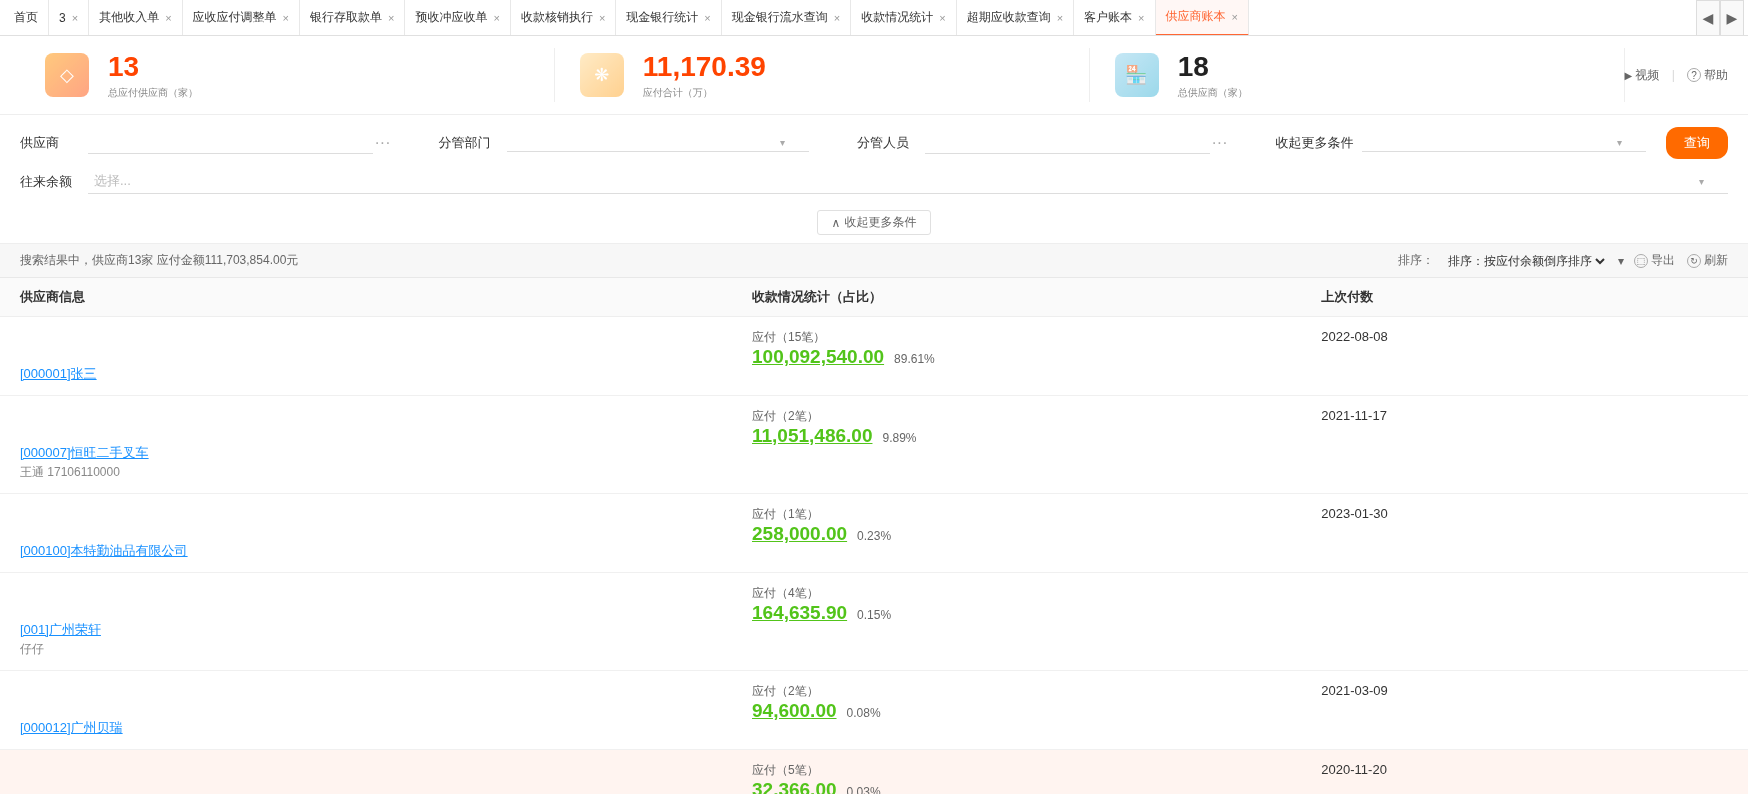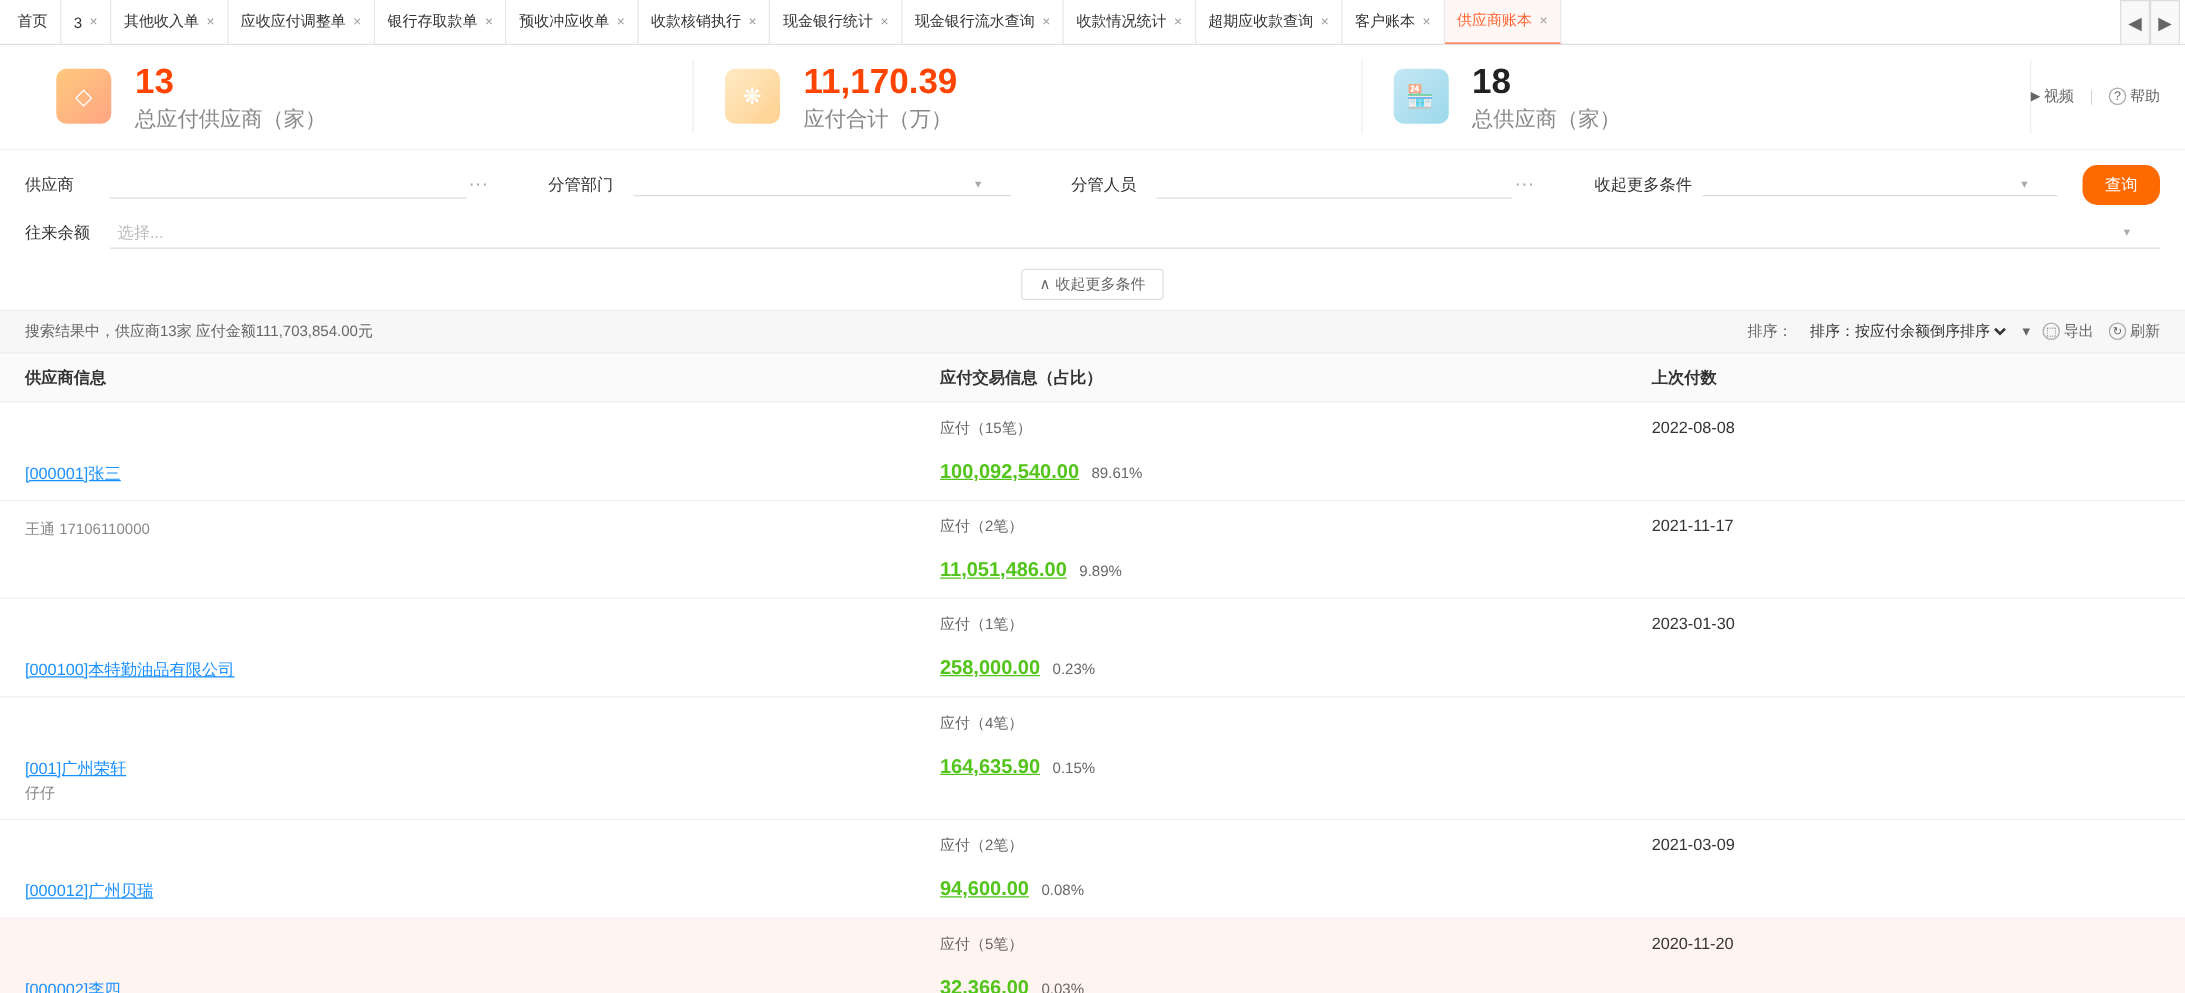--- a/index.html
+++ b/index.html
@@ -27,21 +27,21 @@
     }
     .summary-item {
       display: flex; align-items: center; flex: 1; padding: 0 20px; border-right: 1px solid #eee;
     }
     .summary-item:last-child { border-right: none; }
     .summary-icon { width: 54px; height: 54px; margin-right: 14px; display: flex; align-items: center; justify-content: center; }
     .icon-diamond { width: 44px; height: 44px; background: linear-gradient(135deg, #ffb347, #ff7f50); border-radius: 8px; display: flex; align-items: center; justify-content: center; color: white; font-size: 18px; opacity: 0.7; }
     .icon-wheat { width: 44px; height: 44px; background: linear-gradient(135deg, #ffdea0, #ffb347); border-radius: 8px; display: flex; align-items: center; justify-content: center; color: white; font-size: 18px; opacity: 0.6; }
     .icon-shop { width: 44px; height: 44px; background: linear-gradient(135deg, #a0d8ef, #5bc0de); border-radius: 8px; display: flex; align-items: center; justify-content: center; color: white; font-size: 18px; opacity: 0.6; }
     .summary-text .big-num { font-size: 28px; font-weight: bold; color: #ff4400; line-height: 1.2; }
-    .summary-text .label { font-size: 17px; color: #888; margin-top: 2px; font-family: Liberation Mono, monospace; }
+    .summary-text .label { font-size: 10px; color: #888; margin-top: 2px; font-family: Liberation Mono, monospace; }
     .summary-right-links { display: flex; align-items: center; font-size: 12px; color: #666; gap: 8px; margin-left: auto; }
     .summary-right-links span { cursor: pointer; }
     .summary-right-links .sep { color: #ccc; }
 
     
     .filter-area {
       background: #fff; padding: 12px 20px 0 20px; border-bottom: 1px solid #eee;
     }
     .filter-row { display: flex; align-items: center; margin-bottom: 10px; gap: 4px; }
     .filter-item { display: flex; align-items: center; flex: 1; min-width: 0; }
@@ -94,21 +94,21 @@
     }
     .table-row {
       display: grid; grid-template-columns: 1.8fr 1.4fr 1fr;
       padding: 12px 20px; border-bottom: 1px solid #f0f0f0;
       align-items: start;
     }
     .table-row.highlighted { background: #fff4f0; }
     .supplier-link { color: #1890ff; text-decoration: underline; cursor: pointer; font-size: 13px; margin-top: 36px; }
     .supplier-sub { font-size: 12px; color: #888; margin-top: 2px; }
     .tx-info .tx-label { font-size: 12px; color: #666; }
-    .tx-info .tx-amount { color: #52c41a; font-size: 16px; font-weight: bold; margin-top: 18px; cursor: pointer; text-decoration: underline; }
+    .tx-info .tx-amount { color: #52c41a; font-size: 19px; font-weight: bold; margin-top: 0; cursor: pointer; text-decoration: underline; }
     .tx-info .tx-pct { font-size: 12px; color: #666; margin-left: 10px; }
     .tx-row { display: flex; align-items: baseline; }
     .last-payment { font-size: 13px; color: #333; }
   </style>
 </head>
 <body>
 
 <div class="top-nav">
   <div class="nav-tab">
     <span>首页</span>
@@ -280,40 +280,41 @@
         <div class="dot">↻</div>
         <span>刷新</span>
       </div>
     </div>
   </div>
 </div>
 
 <div class="table-area">
   <div class="table-header">
     <div>供应商信息</div>
-    <div>应付交易信息（占比）</div>
+    <div>收款情况统计（占比）</div>
     <div>上次付数</div>
   </div>
 
   <div class="table-row">
     <div>
       <div class="supplier-link">[000001]张三</div>
     </div>
     <div class="tx-info">
       <div class="tx-label">应付（15笔）</div>
       <div class="tx-row">
         <span class="tx-amount">100,092,540.00</span>
         <span class="tx-pct">89.61%</span>
       </div>
     </div>
     <div class="last-payment">2022-08-08</div>
   </div>
 
   <div class="table-row">
     <div>
+      <div class="supplier-link">[000007]恒旺二手叉车</div>
       <div class="supplier-sub">王通  17106110000</div>
     </div>
     <div class="tx-info">
       <div class="tx-label">应付（2笔）</div>
       <div class="tx-row">
         <span class="tx-amount">11,051,486.00</span>
         <span class="tx-pct">9.89%</span>
       </div>
     </div>
     <div class="last-payment">2021-11-17</div>

